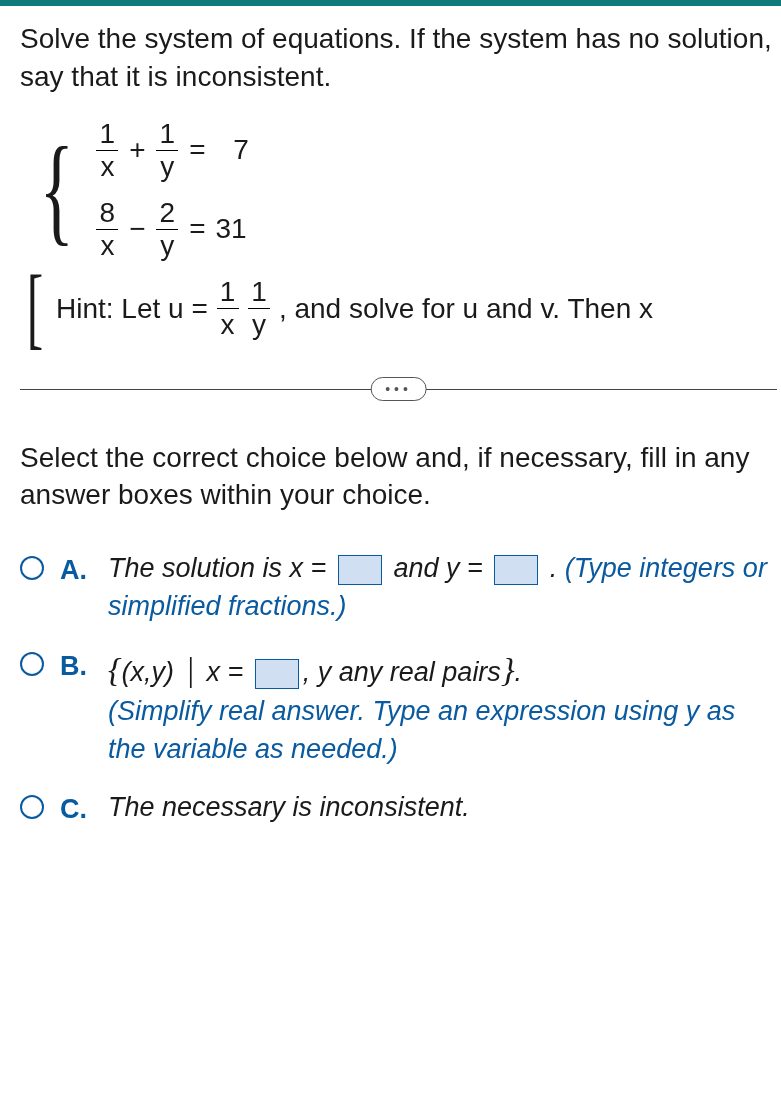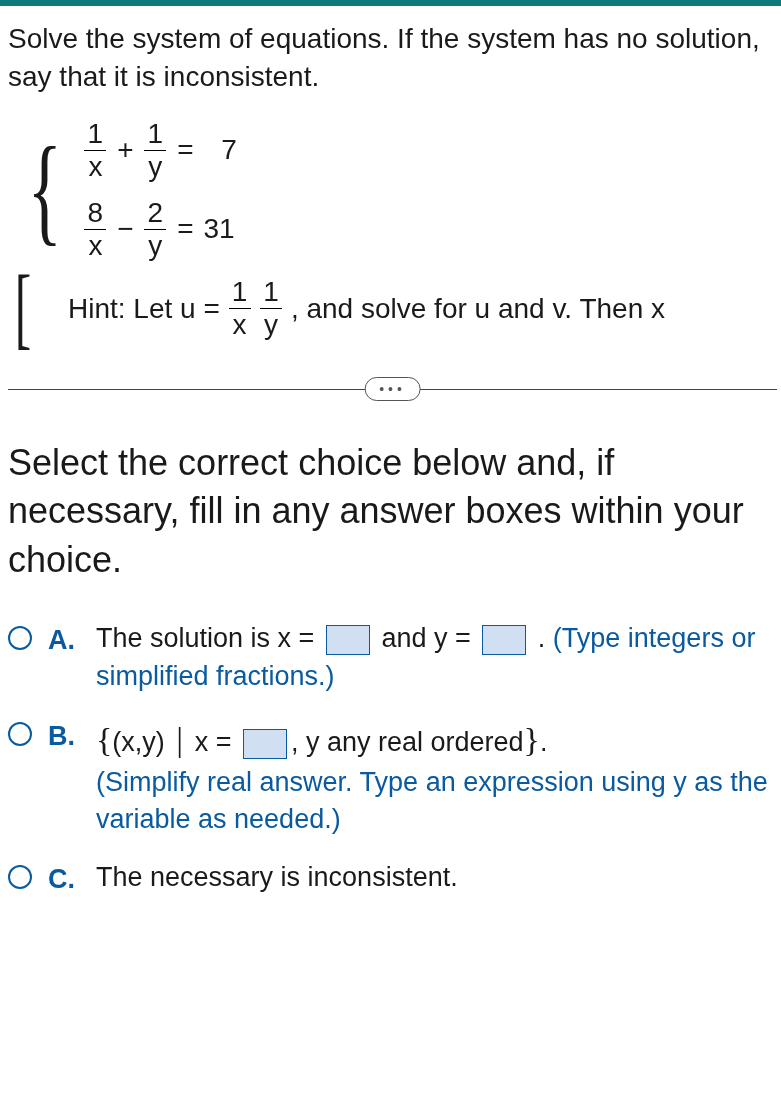--- a/index.html
+++ b/index.html
@@ -10,21 +10,21 @@
     font-family: Arial, Helvetica, sans-serif;
     color: #1a1a1a;
     background: #fff;
   }
   .topbar {
     height: 6px;
     background: #0f7a7a;
     width: 100%;
   }
   .content {
-    padding: 14px 4px 0 8px;
+    padding: 14px 4px 0 20px;
   }
   .question-text {
     font-size: 28px;
     line-height: 1.35;
     margin-bottom: 24px;
   }
   .system-block {
     display: flex;
     align-items: center;
     margin: 18px 0 18px 8px;
@@ -65,21 +65,21 @@
     line-height: 1.4;
   }
   .lbracket {
     font-size: 90px;
     line-height: 0.6;
     margin-right: 6px;
     font-family: 'Times New Roman', serif;
     font-weight: 300;
     transform: scaleX(0.55);
   }
-  .hint-inner { display: flex; align-items: center; flex-wrap: wrap; gap: 8px; white-space: nowrap; margin-left: 24px;}
+  .hint-inner { display: flex; align-items: center; flex-wrap: wrap; gap: 8px; white-space: nowrap;}
   .separator {
     margin: 36px 0 36px 0;
     position: relative;
     height: 28px;
   }
   .separator .line {
     position: absolute;
     top: 14px; left: 0; right: 0;
     height: 1.5px;
     background: #444;
@@ -92,21 +92,21 @@
     border: 1.5px solid #555;
     border-radius: 14px;
     padding: 2px 14px;
     font-size: 14px;
     letter-spacing: 4px;
     color: #555;
     height: 24px;
     display: flex; align-items: center;
   }
   .prompt-text {
-    font-size: 36px;
+    font-size: 28px;
     line-height: 1.35;
     margin-bottom: 36px;
   }
   .choice {
     display: flex;
     align-items: flex-start;
     gap: 16px;
     margin-bottom: 20px;
     font-size: 27px;
     line-height: 1.4;
@@ -119,21 +119,21 @@
     margin-top: 6px;
     background: #fff;
   }
   .choice-label {
     flex: 0 0 auto;
     font-weight: bold;
     color: #0a5aa0;
     width: 32px;
     margin-top: 2px;
   }
-  .choice-body { flex: 1 1 auto; }
+  .choice-body { flex: 1 1 auto; font-style: italic; }
   .answer-box {
     display: inline-block;
     width: 44px; height: 30px;
     border: 1.5px solid #0a5aa0;
     background: #d0e0f2;
     vertical-align: middle;
     margin: 0 4px;
   }
   .instruction { color: #0a5aa0; }
   .setbrace { font-family: 'Times New Roman', serif; font-size: 34px; }
@@ -219,21 +219,21 @@
   </div>
 
   <div class="choice">
     <div class="radio"></div>
     <div class="choice-label">B.</div>
     <div class="choice-body">
       <div>
         <span class="setbrace">{</span><span>(x,y)</span>
         <span class="setbrace" style="margin:0 4px;">|</span>
         <span>x =</span>
-        <span class="answer-box"></span><span>, y any real ordered</span><span class="setbrace">}</span>.
+        <span class="answer-box"></span><span>, y any real pairs</span><span class="setbrace">}</span>.
       </div>
       <div class="instruction">(Simplify real answer. Type an expression using y as the variable as needed.)</div>
     </div>
   </div>
 
   <div class="choice">
     <div class="radio"></div>
     <div class="choice-label">C.</div>
     <div class="choice-body">
       <span>The necessary is inconsistent.</span>

